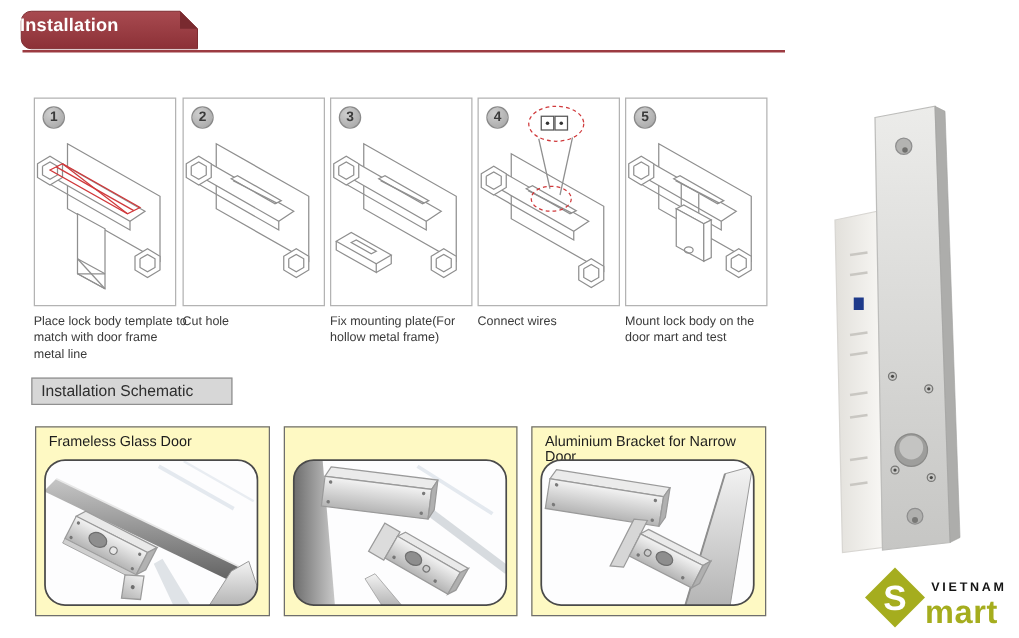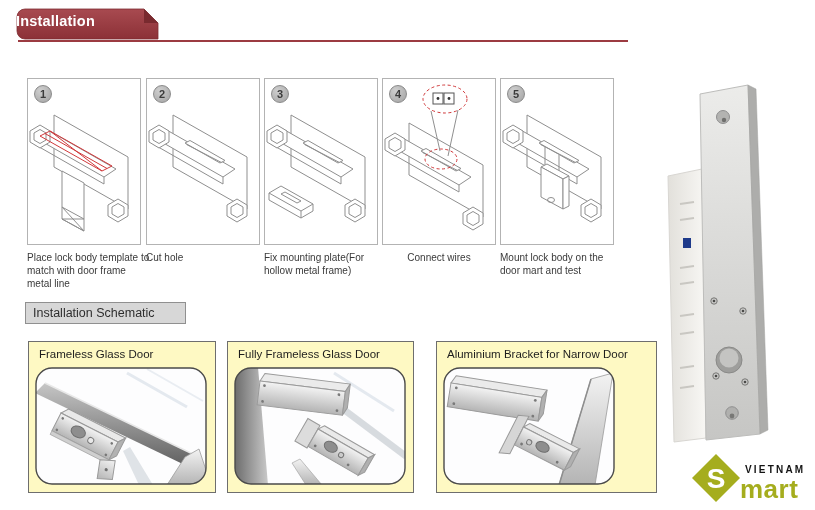--- a/index.html
+++ b/index.html
@@ -18,32 +18,32 @@
   .s1{left:27px}.s2{left:146px}.s3{left:264px}.s4{left:382px}.s5{left:500px}
   .badge{position:absolute;left:6px;top:6px;width:18px;height:18px;border-radius:50%;
          background:radial-gradient(circle at 35% 30%,#cfcfcf,#a2a2a2);
          border:1px solid #8a8a8a;color:#3b3b3b;font-size:11px;font-weight:bold;
          display:flex;align-items:center;justify-content:center;box-sizing:border-box;}
   .step svg{position:absolute;left:0;top:2px;}
 
   
   .cap{position:absolute;top:251px;font-size:10px;color:#3a3a3a;line-height:1.32;}
   .cap1{left:27px;width:126px}.cap2{left:146px;width:114px;text-align:left}
-  .cap3{left:264px;width:122px}.cap4{left:382px;width:114px;text-align:center}
+  .cap3{left:264px;width:122px}.cap4{left:382px;width:114px;}
   .cap5{left:500px;width:118px}
 
   
   .schematic-label{position:absolute;left:25px;top:302px;width:152px;height:20px;
         background:#d7d7d7;border:1px solid #909090;font-size:12.5px;color:#2e2e2e;
         display:flex;align-items:center;padding-left:7px;box-sizing:content-box;}
 
   
   .bpanel{position:absolute;top:341px;height:152px;border:1.5px solid #6e6e6e;
           background:#fef9c3;box-sizing:border-box;}
-  .bA{left:28px;width:188px}.bB{left:227px;width:187px}.bC{left:436px;width:221px}
+  .bA{left:28px;width:188px}.bB{left:227px;width:187px}.bC{left:425px;width:188px}
   .btitle{margin:6px 0 0 10px;font-size:11.5px;color:#1d1d1d;}
   .bpanel svg{position:absolute;left:6px;top:25px;}
 
   
   .product{position:absolute;left:650px;top:72px;}
   .logo{position:absolute;left:690px;top:450px;}
 </style>
 </head>
 <body>
 
@@ -207,21 +207,20 @@
           <circle cx="59" cy="17" r="1.3" fill="#777777"></circle>
         <polygon points="56,24 70,18 76,36 62,42" fill="url(#gSilver)" stroke="#9a9a9a"></polygon>
         <circle cx="66" cy="30" r="1.6" fill="#6f6f6f"></circle>
       </g>
     </g>
     <rect x="1" y="1" width="170" height="116" rx="16" fill="none" stroke="#4a4a4a" stroke-width="1.4"></rect>
   </svg>
 </div>
 
 <div class="bpanel bB">
-  <div class="btitle">Fully Frameless Glass Door</div>
   <svg width="172" height="118" viewBox="0 0 172 118">
     <g clip-path="url(#rclip)">
       <rect x="0" y="0" width="172" height="118" fill="#fdfdfe"></rect>
       <line x1="100" y1="6" x2="160" y2="44" stroke="#e4e9ef" stroke-width="3"></line>
       <polygon points="0,0 24,0 34,118 0,118" fill="url(#gDarkV)"></polygon>
       <polygon points="98,38 104,34 176,88 170,92" fill="#d7dbdf"></polygon>
       <g transform="translate(26,14) rotate(7)">
         <polygon points="4,-8 90,-8 86,0 0,0" fill="#ebebeb" stroke="#9a9a9a"></polygon>
         <rect x="0" y="0" width="86" height="24" fill="url(#gSilver)" stroke="#9a9a9a"></rect>
         <polygon points="86,0 90,-8 90,16 86,24" fill="#b0b0b0" stroke="#9a9a9a"></polygon>

